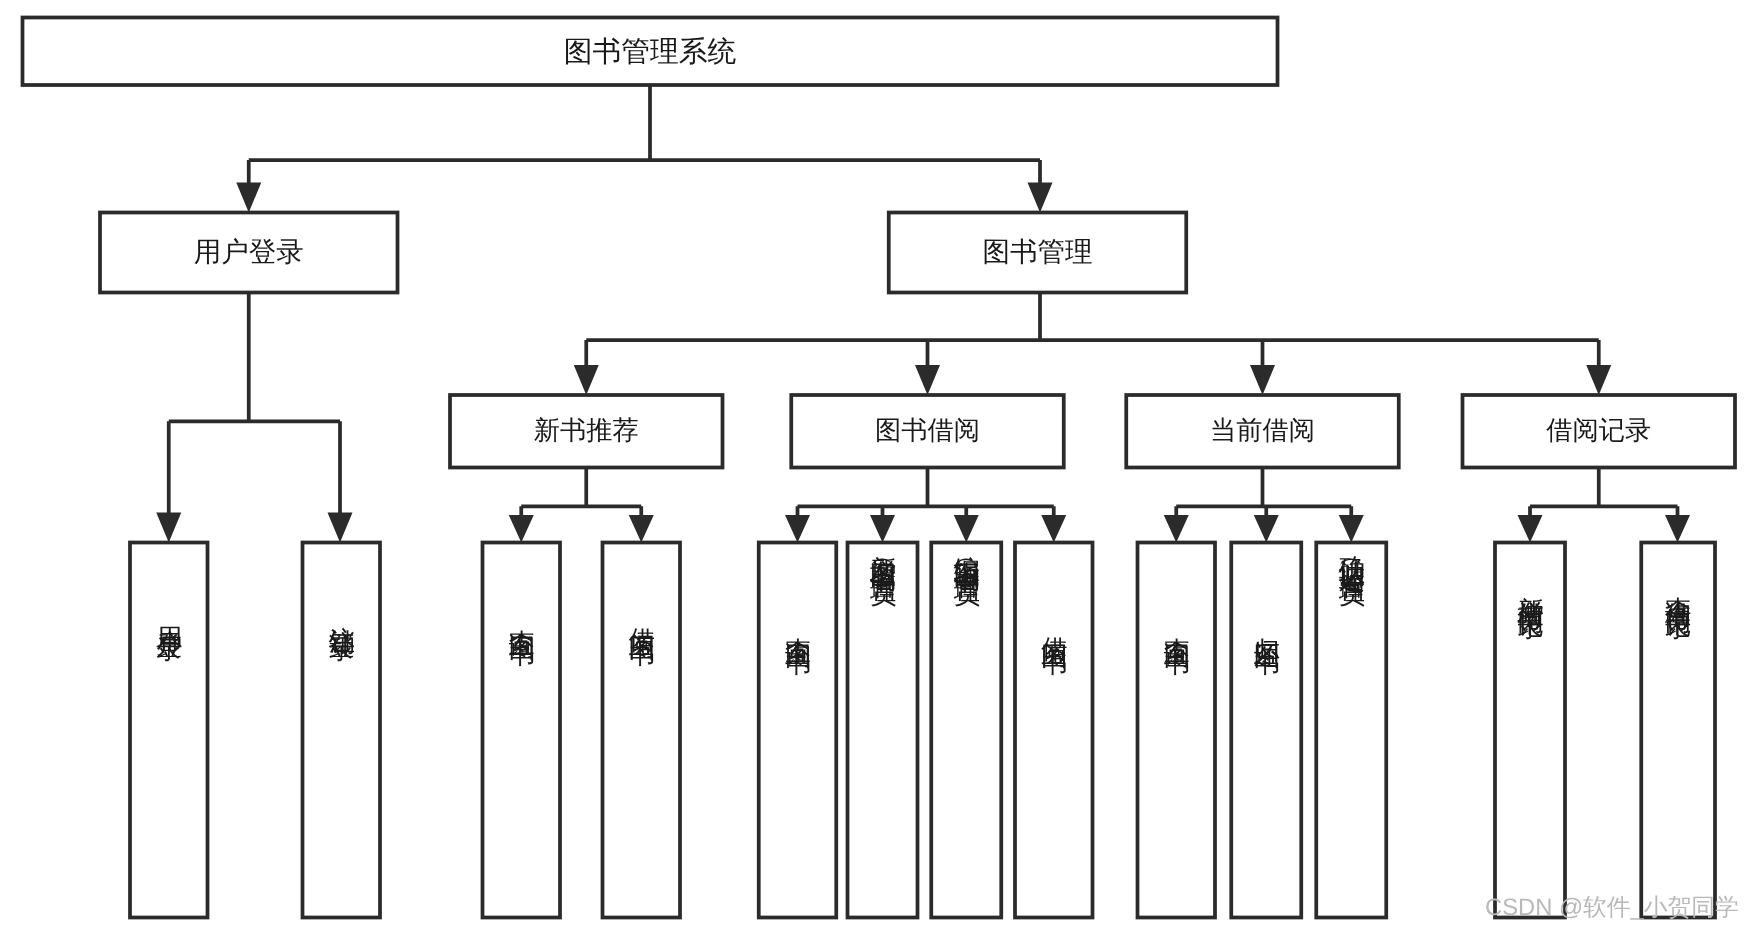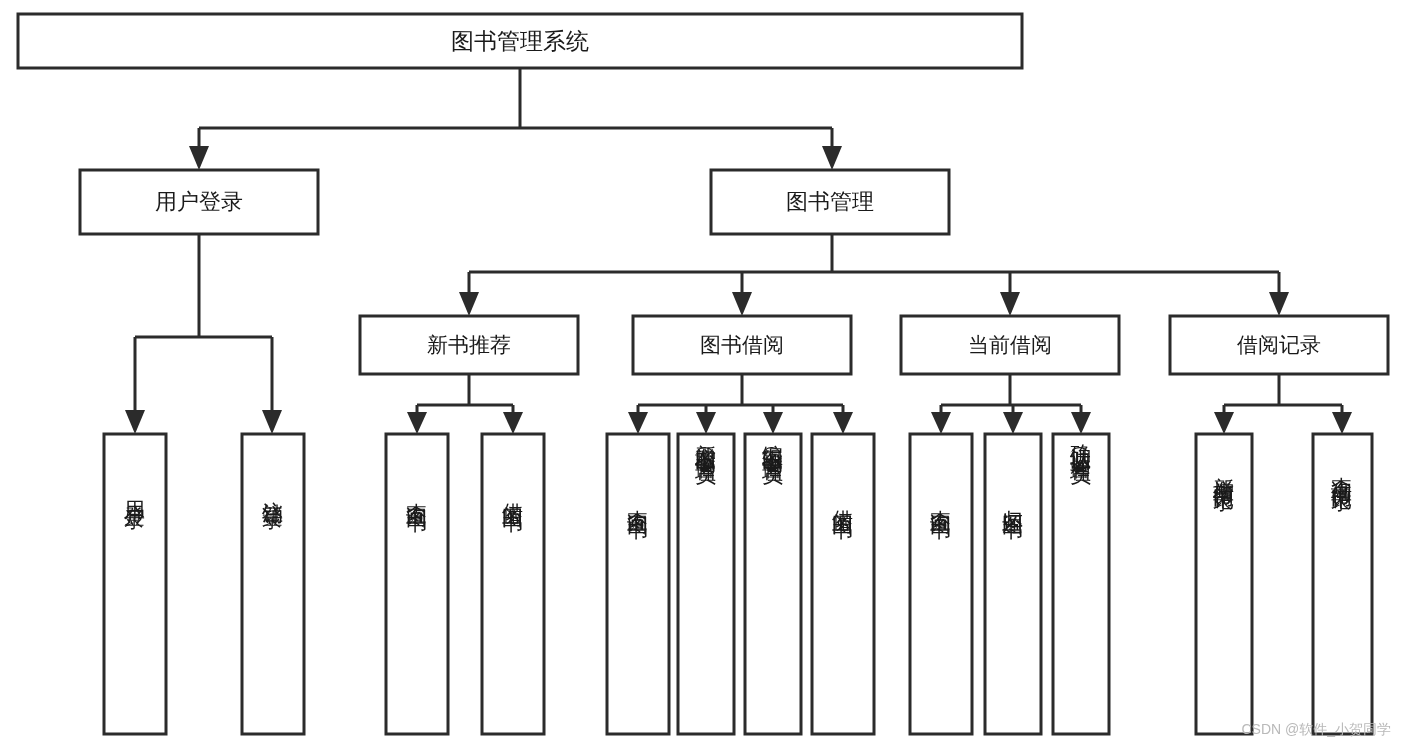--- a/index.html
+++ b/index.html
@@ -49,21 +49,21 @@
   }
   .arrow-head {
     fill: #2b2b2b;
     stroke: none;
   }
   .watermark {
     position: absolute;
     right: 14px;
     bottom: 8px;
     font-family: "Liberation Sans", "DejaVu Sans", sans-serif;
-    font-size: 14px;
+    font-size: 19px;
     color: #b9b9b9;
     white-space: nowrap;
     pointer-events: none;
   }
 </style>
 </head>
 <body>
 
 <svg id="diagram" viewBox="0 0 1405 747">
 

